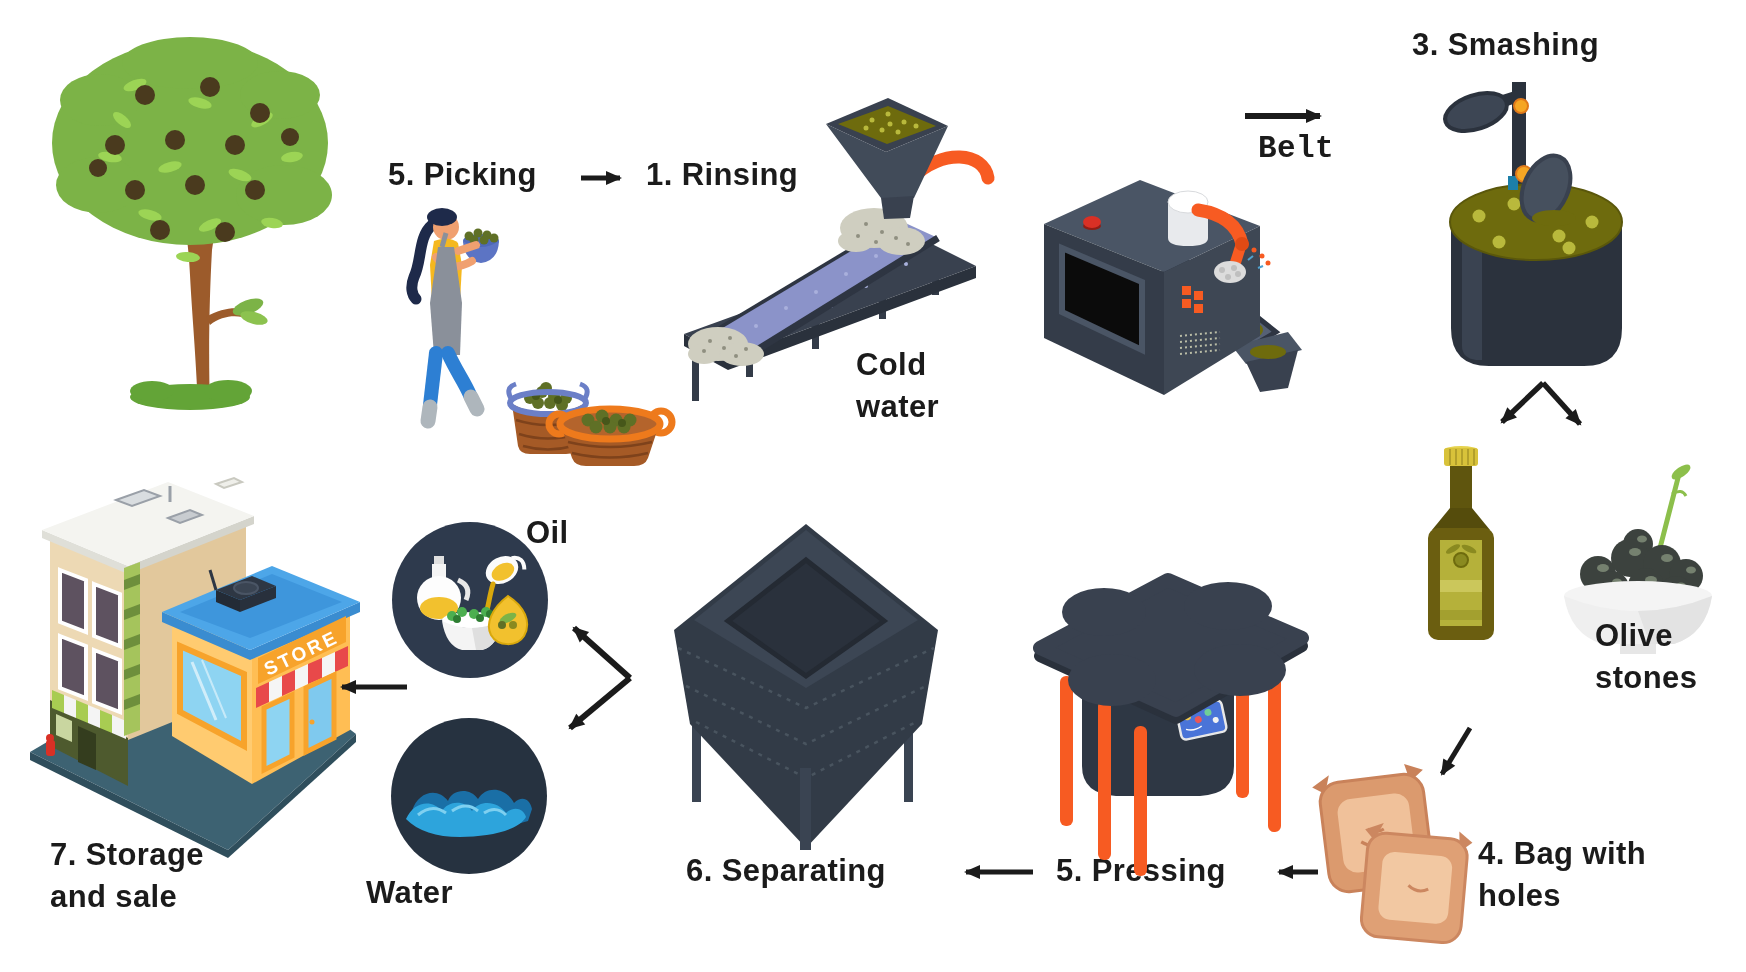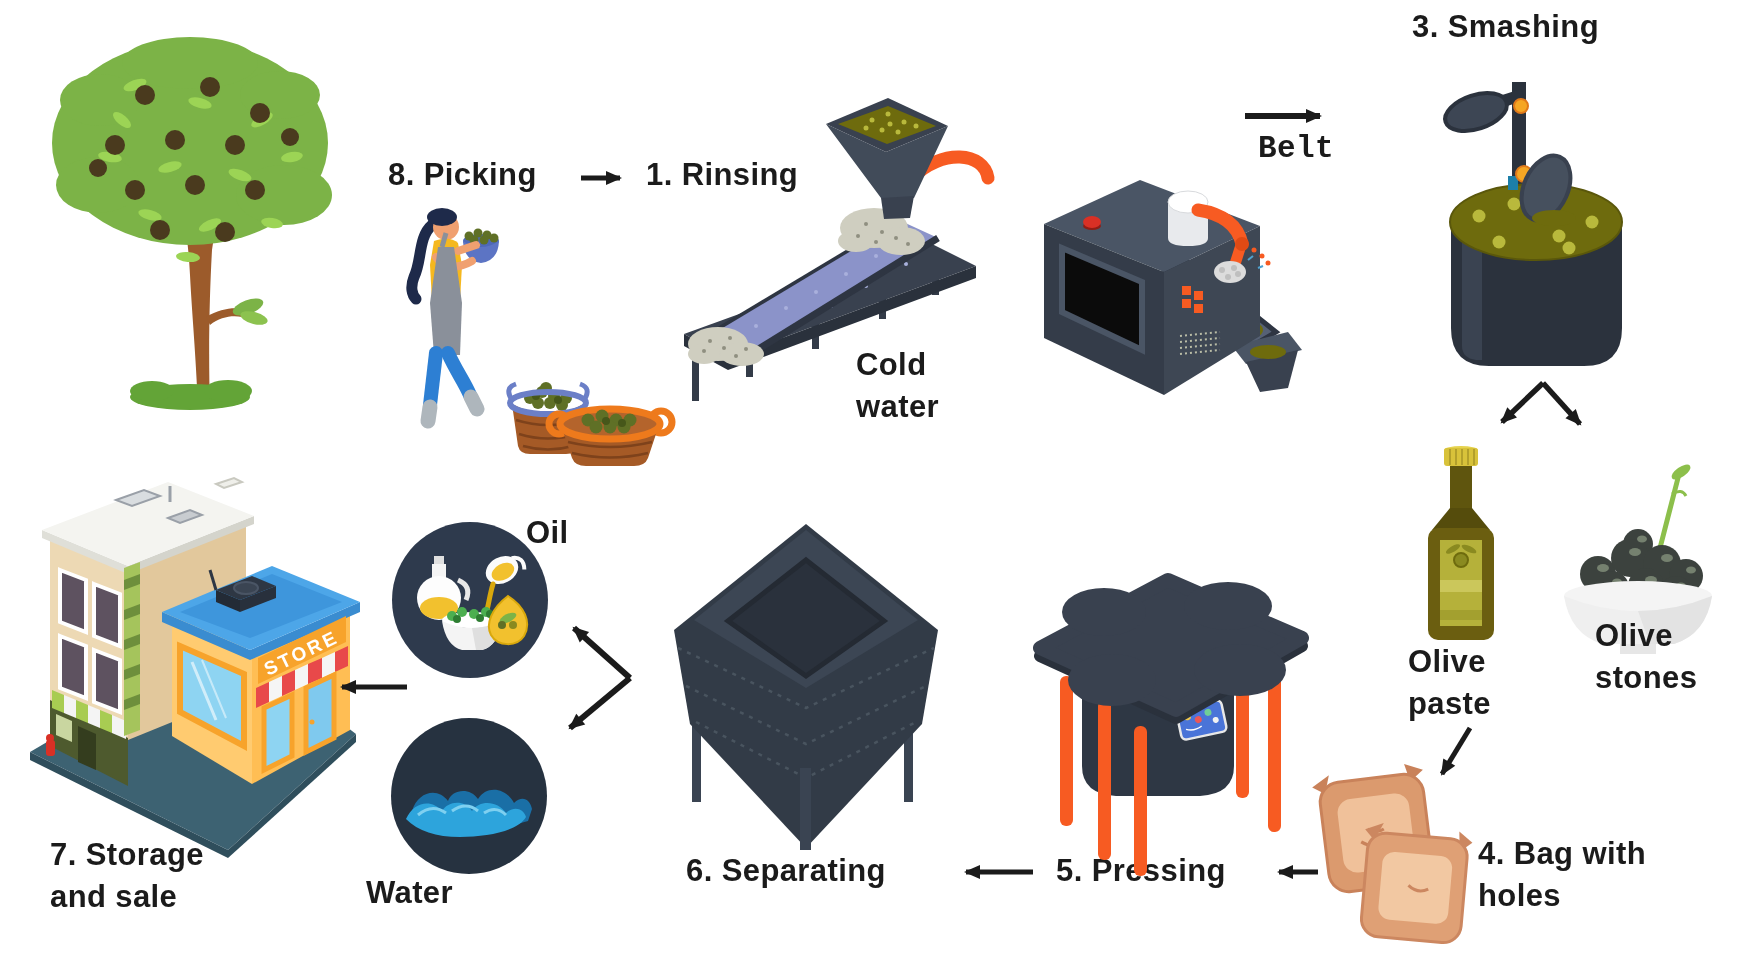--- a/index.html
+++ b/index.html
@@ -62,21 +62,21 @@
       <circle cx="58" cy="143" r="9"></circle>
     </g>
     <path d="M166 292 C180 284 192 282 204 284 L202 292 C192 290 180 292 170 300 Z" fill="#9C5B2B"></path>
     <ellipse cx="208" cy="282" rx="16" ry="7" transform="rotate(-20 208 282)" fill="#7CB347"></ellipse>
     <ellipse cx="214" cy="293" rx="14" ry="6" transform="rotate(15 214 293)" fill="#8CC24F"></ellipse>
     <ellipse cx="150" cy="372" rx="60" ry="13" fill="#63A437"></ellipse>
     <ellipse cx="112" cy="366" rx="22" ry="10" fill="#63A437"></ellipse>
     <ellipse cx="188" cy="366" rx="24" ry="11" fill="#63A437"></ellipse>
   </svg>
 
-  <div class="lbl" style="left:388px;top:154px">8. Picking</div>
+  <div class="lbl" style="left:388px;top:154px">5. Picking</div>
 
   <svg class="abs" style="left:578px;top:166px" width="58" height="24" viewBox="0 0 58 24">
     <line x1="3" y1="12" x2="42" y2="12" stroke="#1b1b1b" stroke-width="5" marker-end="url(#ah)"></line>
   </svg>
 
   <div class="lbl" style="left:646px;top:154px">1. Rinsing</div>
 
   <svg class="abs" style="left:382px;top:203px" width="125" height="230" viewBox="0 0 125 230">
     <path d="M50 22 C36 34 40 58 32 74 C28 84 30 92 34 96" stroke="#1E2A4A" stroke-width="11" fill="none" stroke-linecap="round"></path>
     <circle cx="64" cy="24" r="13" fill="#F0A070"></circle>
@@ -278,21 +278,21 @@
         <rect x="158" y="144" width="9" height="9"></rect>
     </g>
     <g stroke="#B9BCA6" stroke-width="2" stroke-dasharray="2,3">
       <line x1="144" y1="176" x2="184" y2="172"></line>
         <line x1="144" y1="182" x2="184" y2="178"></line>
       <line x1="144" y1="188" x2="184" y2="184"></line>
         <line x1="144" y1="194" x2="184" y2="190"></line>
     </g>
   </svg>
 
-  <div class="lbl" style="left:1412px;top:6px">3. Smashing</div>
+  <div class="lbl" style="left:1412px;top:24px">3. Smashing</div>
 
   <svg class="abs" style="left:1424px;top:76px" width="215" height="300" viewBox="0 0 215 300">
     <rect x="88" y="6" width="14" height="140" fill="#2B323D"></rect>
     <g transform="rotate(-18 52 36)">
       <rect x="78" y="28" width="24" height="12" fill="#2B323D"></rect>
       <ellipse cx="52" cy="36" rx="32" ry="17" fill="#3D4654" stroke="#2B323D" stroke-width="4"></ellipse>
     </g>
     <circle cx="97" cy="30" r="7" fill="#F5A623" stroke="#E0791A" stroke-width="2"></circle>
     <path d="M27 146 L27 252 Q27 290 65 290 L160 290 Q198 290 198 252 L198 146 Z" fill="#2B323D"></path>
     <path d="M38 150 L38 270 Q38 282 52 284 L58 284 L58 150 Z" fill="#3A4351"></path>
@@ -364,21 +364,20 @@
         <ellipse cx="67" cy="126" rx="5" ry="3.5"></ellipse>
       <ellipse cx="131" cy="130" rx="5" ry="3.5"></ellipse>
         <ellipse cx="92" cy="83" rx="5" ry="3.5"></ellipse>
     </g>
     <ellipse cx="88" cy="140" rx="74" ry="15" fill="#F4F4F4"></ellipse>
     <path d="M14 140 Q20 178 52 188 L124 188 Q156 178 162 140 Q125 155 88 155 Q51 155 14 140 Z" fill="#EFEFEF"></path>
     <path d="M88 155 Q125 155 162 140 Q156 178 124 188 L100 188 Z" fill="#E3E3E3"></path>
     <rect x="70" y="188" width="36" height="10" fill="#E6E6E6"></rect>
   </svg>
 
-  <div class="lbl" style="left:1408px;top:641px;width:115px">Olive paste</div>
   <div class="lbl" style="left:1595px;top:615px;width:130px">Olive stones</div>
 
   <svg class="abs" style="left:1426px;top:722px" width="52" height="70" viewBox="0 0 52 70">
     <line x1="44" y1="6" x2="16" y2="52" stroke="#1b1b1b" stroke-width="5" marker-end="url(#ah)"></line>
   </svg>
 
   <svg class="abs" style="left:1316px;top:766px" width="158" height="182" viewBox="0 0 158 182">
     <g transform="rotate(-7 60 65)">
       <polygon points="2,14 20,4 14,22" fill="#C9825A"></polygon>
       <polygon points="96,2 114,10 100,20" fill="#C9825A"></polygon>

